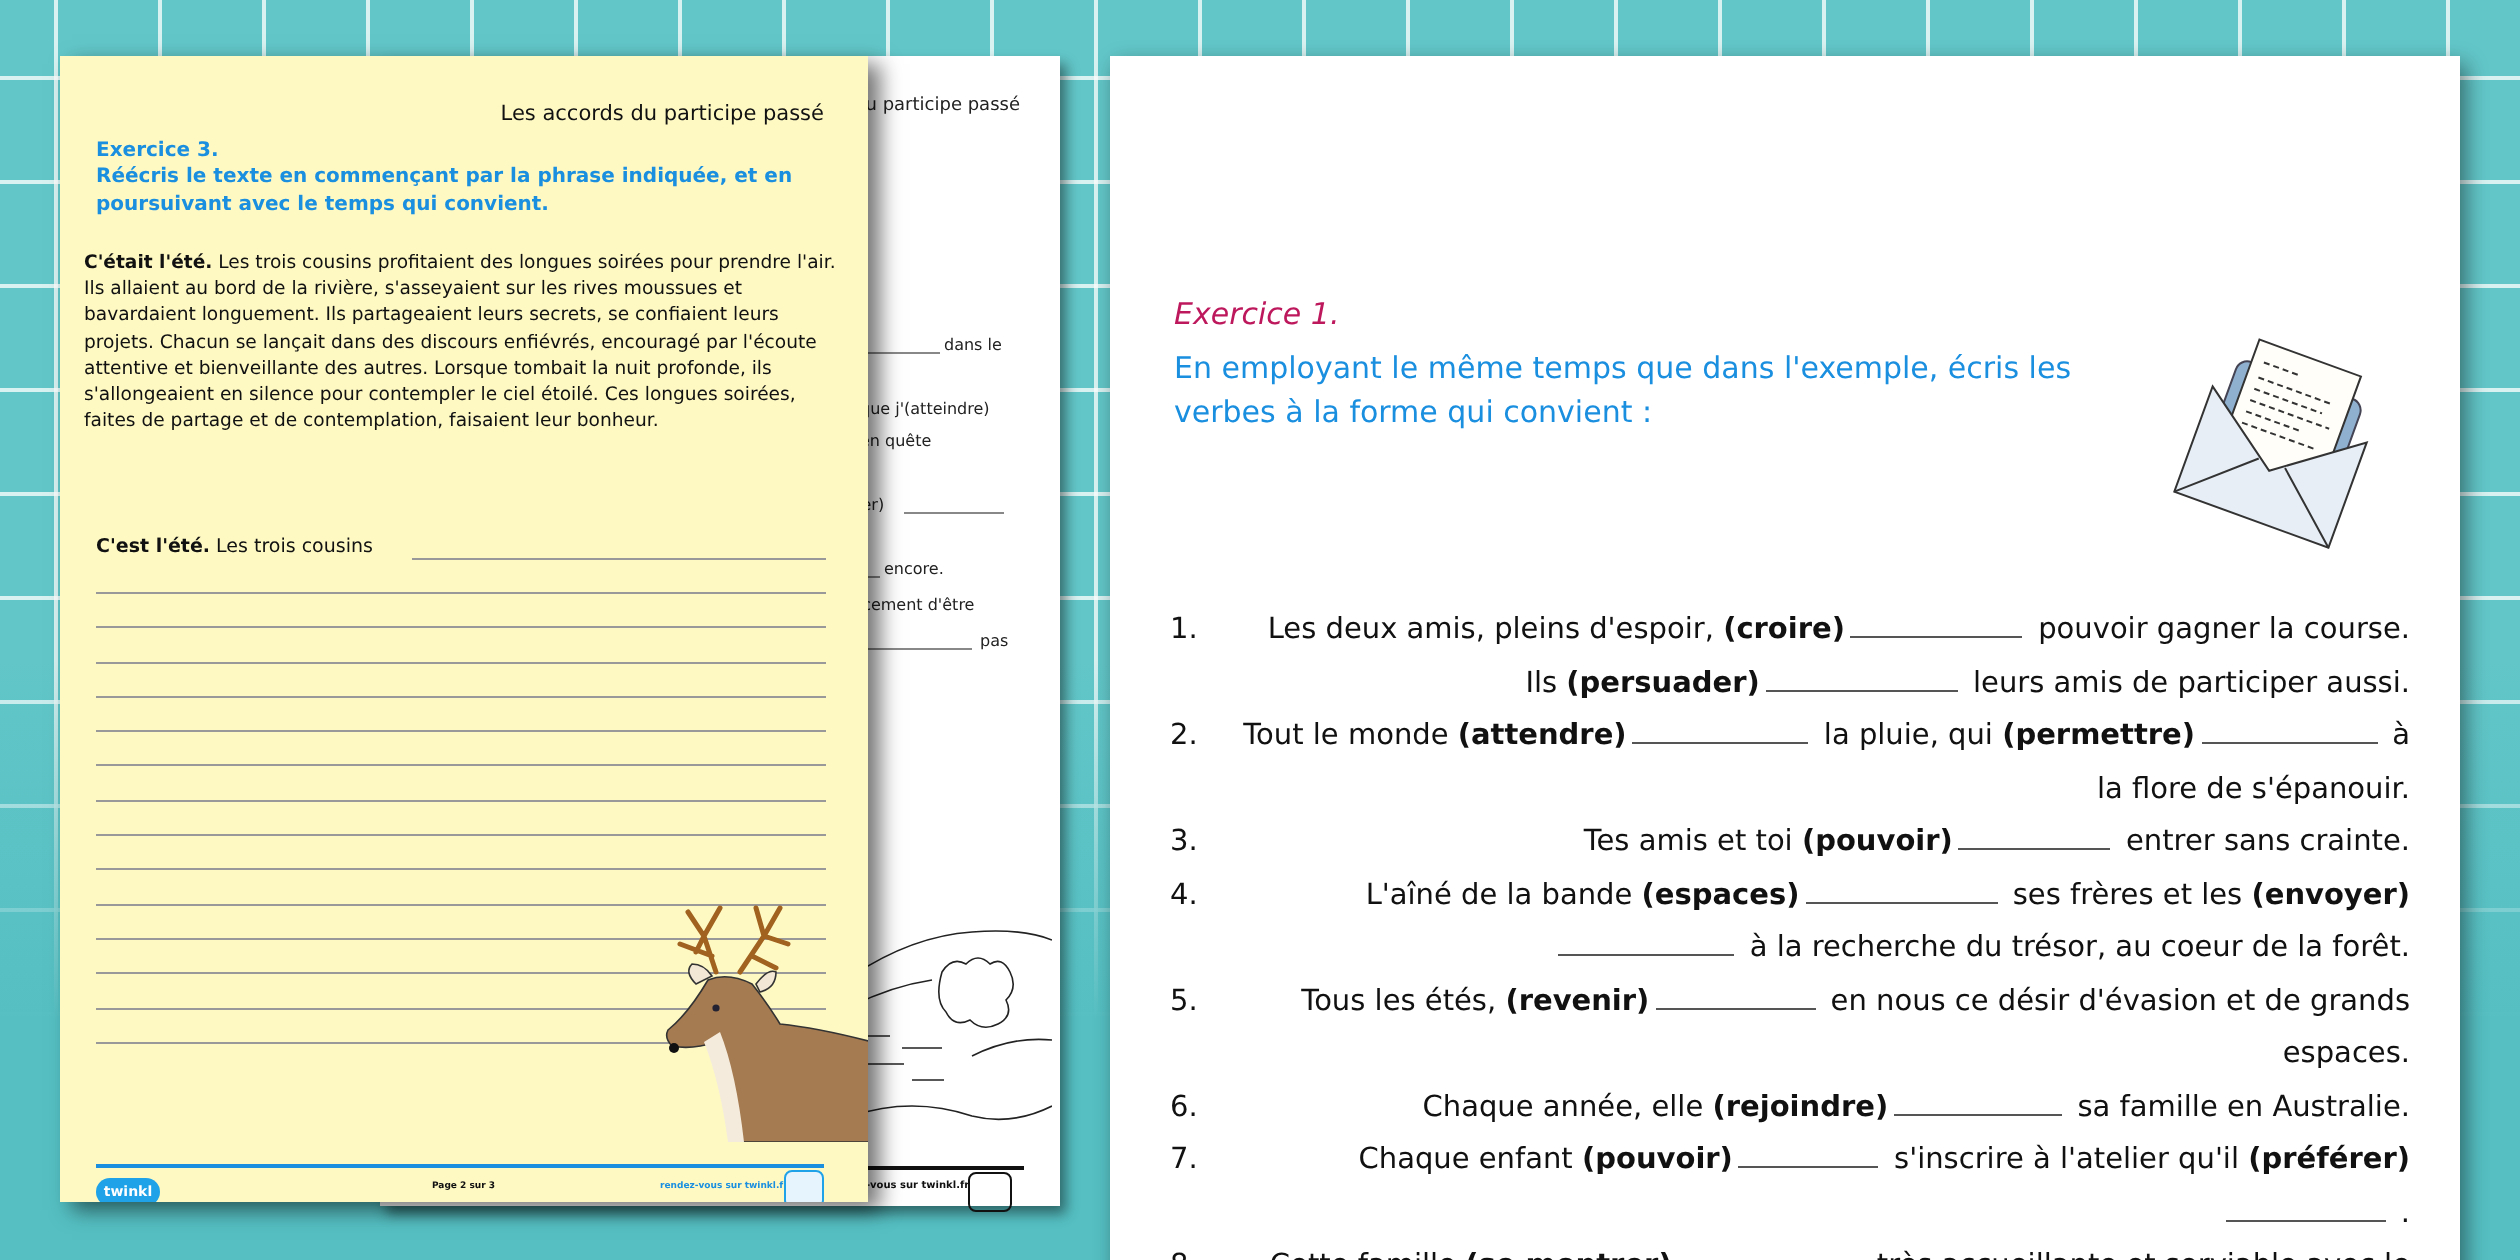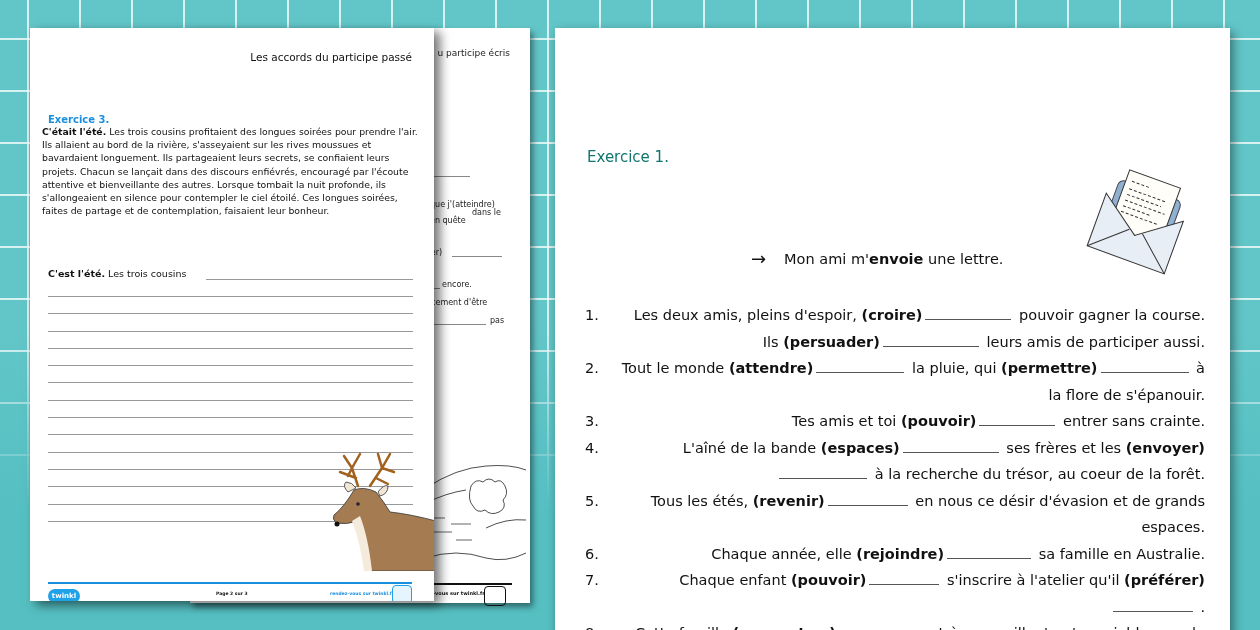--- a/index.html
+++ b/index.html
@@ -29,26 +29,26 @@
   .page-back .frag { position: absolute; left: 240px; font-size: 8px; color: #222; white-space: nowrap; }
   .page-back .frag-line { position: absolute; height: 1px; background: #888; }
   .page-back .foot-line { position: absolute; left: 236px; top: 555px; width: 86px; height: 2px; background: #111; }
   .page-back .foot-text { position: absolute; left: 240px; top: 562px; font-size: 5px; font-weight: bold; color: #111; }
   .page-back .foot-logo { position: absolute; left: 294px; top: 558px; width: 22px; height: 20px; border: 1.5px solid #111; border-radius: 4px; }
   .landscape { position: absolute; left: 236px; top: 430px; width: 100px; height: 120px; }
 
   
   .page-front {
     position: absolute; left: 30px; top: 28px; width: 404px; height: 573px;
-    background: #ffffff;
+    background: #fef9c3;
     box-shadow: 6px 4px 10px rgba(0,0,0,0.55);
     overflow: hidden;
   }
   .pf-header { position: absolute; right: 22px; top: 23px; font-size: 10.5px; color: #111; font-family: "DejaVu Sans", sans-serif; }
-  .pf-ex-title { position: absolute; left: 18px; top: 42px; font-size: 10px; font-weight: bold; color: #1a8fe0; margin-top: 44px; }
+  .pf-ex-title { position: absolute; left: 18px; top: 42px; font-size: 10px; font-weight: bold; color: #1a8fe0; }
   .pf-instr { position: absolute; left: 18px; top: 54px; width: 370px; font-size: 10px; font-weight: bold; color: #1a8fe0; line-height: 13.5px; }
   .pf-text { position: absolute; left: 12px; top: 97px; width: 378px; font-size: 9.3px; color: #111; line-height: 13.2px; }
   .pf-text b { font-weight: bold; }
   .pf-start { position: absolute; left: 18px; top: 240px; font-size: 9.5px; color: #111; white-space: nowrap; }
   .pf-start b { font-weight: bold; }
   .pf-start-line { position: absolute; left: 176px; top: 251px; width: 207px; height: 1px; background: #999; }
   .write-lines { position: absolute; left: 18px; top: 268px; width: 365px; }
   .write-line { height: 1px; background: #999; margin-bottom: 16.3px; }
   .deer { position: absolute; left: 300px; top: 418px; width: 110px; height: 125px; }
   .pf-footline { position: absolute; left: 18px; top: 554px; width: 364px; height: 2px; background: #1a8fe0; }
@@ -63,41 +63,41 @@
     background: #fff;
     box-shadow: 3px 4px 10px rgba(0,0,0,0.45);
     overflow: hidden;
   }
   .title-box {
     position: absolute; left: 58px; top: 32px; width: 562px; height: 72px;
     border: 4px dotted #0b5147;
     display: flex; align-items: center; justify-content: center;
   }
   .title-text { font-size: 31px; color: #1a8fe0; font-family: "DejaVu Sans", sans-serif; letter-spacing: -0.5px; }
-  .r-ex-title { position: absolute; left: 32px; top: 120px; font-size: 15px; color: #0f766e; }
+  .r-ex-title { position: absolute; left: 32px; top: 120px; font-size: 15px; color: #be185d; font-style: italic; }
   .r-instr { position: absolute; left: 32px; top: 145px; width: 480px; font-size: 15px; color: #1a8fe0; line-height: 22px; }
   .r-example { position: absolute; left: 176px; top: 194px; font-size: 14.5px; color: #111; white-space: nowrap; }
   .r-example b, .r-answer b, .item b { font-weight: bold; }
   .r-answer { position: absolute; left: 196px; top: 220px; font-size: 14.5px; color: #111; white-space: nowrap; }
   .arrow { font-size: 18px; margin-right: 18px; vertical-align: -1px; }
   .blank { display: inline-block; border-bottom: 1px solid #555; height: 12px; margin: 0 3px; vertical-align: baseline; }
   .envelope { position: absolute; left: 528px; top: 138px; width: 110px; height: 120px; }
   .items { position: absolute; left: 30px; top: 274px; width: 620px; font-size: 14.5px; color: #111; }
   .item { display: flex; line-height: 26.5px; }
   .item .num { width: 21px; flex-shrink: 0; }
   .item .body { flex: 1; text-align: right; }
 </style>
 </head>
 <body>
 
 <div class="bg-fade"></div>
 
 <div class="page-back">
-  <div class="hdr">u participe écris</div>
-  <div class="frag" style="top:140px; left:282px;margin-top:40px;">dans le</div>
+  <div class="hdr">u participe passé</div>
+  <div class="frag" style="top:140px; left:282px;">dans le</div>
   <div class="frag-line" style="left:236px; top:148px; width:44px;"></div>
   <div class="frag" style="top:172px;">que j'(atteindre)</div>
   <div class="frag" style="top:188px;">en quête</div>
   <div class="frag" style="top:220px; left:236px;">ver) </div>
   <div class="frag-line" style="left:262px; top:228px; width:50px;"></div>
   <div class="frag-line" style="left:236px; top:260px; width:14px;"></div>
   <div class="frag" style="top:252px; left:252px;">encore.</div>
   <div class="frag" style="top:270px; left:236px;">ucement d'être</div>
   <div class="frag-line" style="left:236px; top:296px; width:60px;"></div>
   <div class="frag" style="top:288px; left:300px;text-align:right;">pas</div>
@@ -110,20 +110,21 @@
     <path d="M60 70 Q80 60 100 62" fill="none" stroke="#222" stroke-width="0.8"></path>
   </svg>
   <div class="foot-line"></div>
   <div class="foot-text">s-vous sur twinkl.fr</div>
   <div class="foot-logo"></div>
 </div>
 
 <div class="page-front">
   <div class="pf-header">Les accords du participe passé</div>
   <div class="pf-ex-title">Exercice 3.</div>
+  <div class="pf-instr">Réécris le texte en commençant par la phrase indiquée, et en poursuivant avec le temps qui convient.</div>
   <div class="pf-text"><b>C'était l'été.</b><span> Les trois cousins profitaient des longues soirées pour prendre l'air. Ils allaient au bord de la rivière, s'asseyaient sur les rives moussues et bavardaient longuement. Ils partageaient leurs secrets, se confiaient leurs projets. Chacun se lançait dans des discours enfiévrés, encouragé par l'écoute attentive et bienveillante des autres.  Lorsque tombait la nuit profonde, ils s'allongeaient en silence pour contempler le ciel étoilé. Ces longues soirées, faites de partage et de contemplation, faisaient leur bonheur.</span></div>
   <div class="pf-start"><b>C'est l'été.</b><span> Les trois cousins</span></div>
   <div class="pf-start-line"></div>
   <div class="write-lines">
     <div class="write-line"></div>
     <div class="write-line"></div>
     <div class="write-line"></div>
     <div class="write-line"></div>
     <div class="write-line"></div>
     <div class="write-line"></div>
@@ -148,24 +149,22 @@
   </svg>
   <div class="pf-footline"></div>
   <div class="pf-logo">twinkl</div>
   <div class="pf-page">Page 2 sur 3</div>
   <div class="pf-url">rendez-vous sur twinkl.fr</div>
   <div class="pf-badge"></div>
 </div>
 
 <div class="page-right">
   <div class="r-ex-title">Exercice 1.</div>
-
-  <div class="r-answer">
-    <span class="arrow">→</span><span>Mon ami m'</span><b>envoie</b><span> une lettre.</span>
-  </div>
+  <div class="r-instr">En employant le même temps que dans l'exemple, écris les verbes à la forme qui convient :</div>
+
 
   <svg class="envelope" viewBox="0 0 110 120">
     <g transform="rotate(20 55 60)">
       <rect x="22" y="22" width="66" height="50" rx="6" fill="#8fb0cf" stroke="#445" stroke-width="1"></rect>
       <rect x="28" y="10" width="54" height="60" fill="#fffef8" stroke="#333" stroke-width="1"></rect>
       <path d="M34 20 h18 M34 28 h40 M34 34 h36 M34 40 h42 M34 46 h30 M34 52 h38" stroke="#333" stroke-width="1" stroke-dasharray="3 2"></path>
       <path d="M14 40 L55 70 L96 40 V96 H14z" fill="#e7eef6" stroke="#333" stroke-width="1"></path>
       <path d="M14 96 L48 66 M96 96 L62 66" stroke="#333" stroke-width="1"></path>
     </g>
   </svg>

